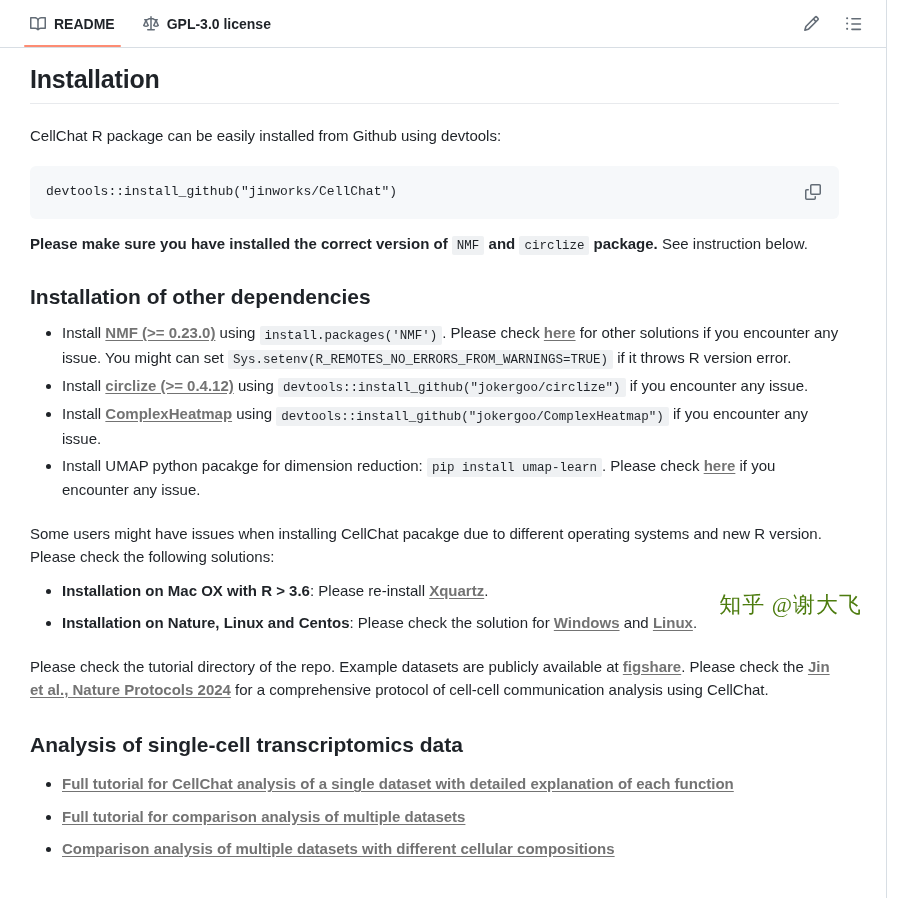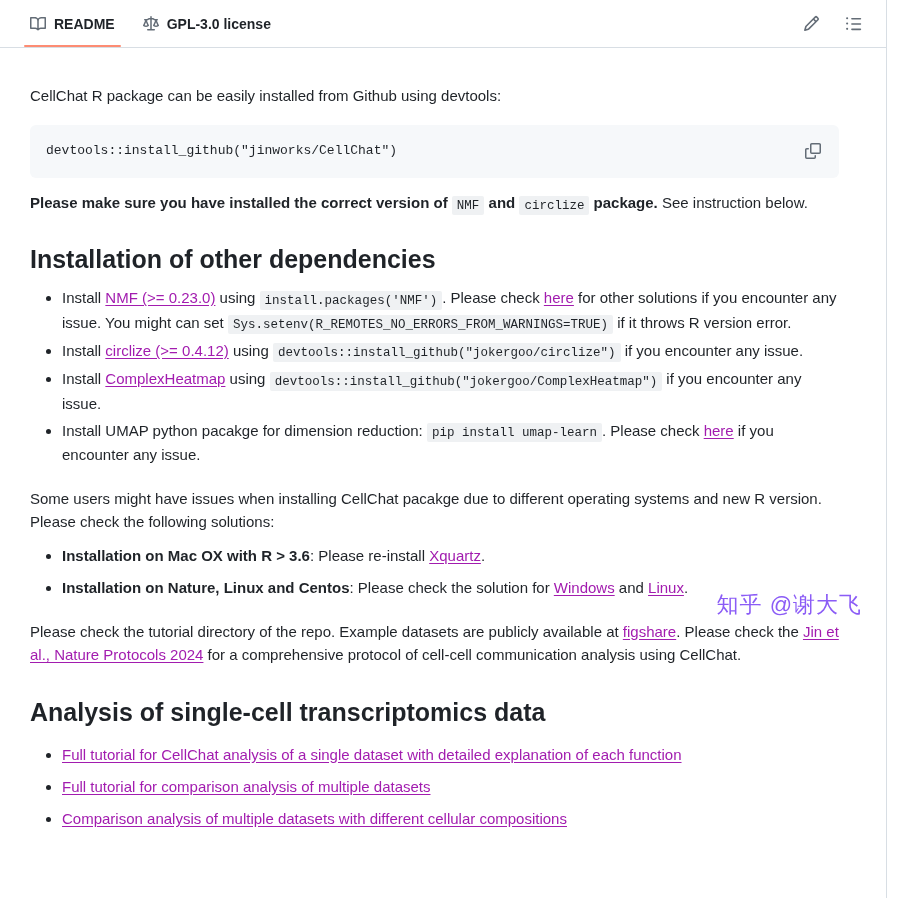--- a/index.html
+++ b/index.html
@@ -63,37 +63,37 @@
     font-size: 25px;
     font-weight: 600;
     letter-spacing: -0.2px;
     margin: 0 0 7px 0;
     padding-bottom: 8px;
     border-bottom: 1px solid #e8eaed;
     color: #1f2328;
     line-height: 1.25;
   }
   h2.md-h2 {
-    font-size: 25px;
+    font-size: 21px;
     font-weight: 600;
     margin: 27px 0 10px 0;
     color: #1f2328;
     line-height: 1.3;
   }
   p.md-p {
     font-size: 15px;
     line-height: 1.55;
     margin: 20px 0 0 0;
     color: #1f2328;
   }
   p.md-p.tight { margin-top: 13px; }
 
   b, strong { font-weight: 700; }
 
-  a.lnk { color: #a21caf; text-decoration: underline; text-underline-offset: 1.5px; cursor: pointer; }
+  a.lnk { color: #737373; text-decoration: underline; text-underline-offset: 1.5px; cursor: pointer; font-weight: bold; }
 
   code.inline {
     font-family: "Liberation Mono", "DejaVu Sans Mono", monospace;
     font-size: 12.5px;
     background: #eff1f3;
     border-radius: 2px;
     padding: 2.5px 5px;
     color: #1f2328;
     white-space: nowrap;
   }
@@ -134,23 +134,23 @@
   ul.md-ul li:first-child { margin-top: 0; }
   ul.md-ul.spaced li { margin-top: 9px; }
   ul.md-ul.spaced li:first-child { margin-top: 0; }
   ul.md-ul li::marker { color: #1f2328; }
 
   
   .watermark {
     position: absolute;
     right: 36px; bottom: 22px;
     font-size: 22px;
-    color: #8b5cf6;
+    color: #4d7c0f;
     letter-spacing: 1px;
-    font-family: Liberation Sans, sans-serif;
+    font-family: Liberation Serif, serif;
     user-select: none;
     white-space: nowrap;
   }
 </style>
 </head>
 <body>
 
 <div id="page">
 
   <div class="pane-right-rule"></div>
@@ -186,20 +186,21 @@
       <span class="hdr-btn">
         <svg width="17" height="17" viewBox="0 0 16 16" fill="currentColor" aria-hidden="true">
           <path d="M2 4a1 1 0 1 1 0-2 1 1 0 0 1 0 2Zm0 5a1 1 0 1 1 0-2 1 1 0 0 1 0 2Zm1 4a1 1 0 1 0-2 0 1 1 0 0 0 2 0Zm2.75-9.5a.75.75 0 0 1 .75-.75h8a.75.75 0 0 1 0 1.5h-8a.75.75 0 0 1-.75-.75Zm0 5a.75.75 0 0 1 .75-.75h8a.75.75 0 0 1 0 1.5h-8a.75.75 0 0 1-.75-.75Zm0 5a.75.75 0 0 1 .75-.75h8a.75.75 0 0 1 0 1.5h-8a.75.75 0 0 1-.75-.75Z"></path>
         </svg>
       </span>
     </div>
   </div>
 
   <div class="md">
 
+    <h1 class="md-h">Installation</h1>
 
     <p class="md-p">CellChat R package can be easily installed from Github using devtools:</p>
 
     <div class="codeblock">
       <pre>devtools::install_github("jinworks/CellChat")</pre>
       <span class="copy-btn">
         <svg width="16" height="16" viewBox="0 0 16 16" fill="currentColor" aria-hidden="true">
           <path d="M0 6.75C0 5.784.784 5 1.75 5h1.5a.75.75 0 0 1 0 1.5h-1.5a.25.25 0 0 0-.25.25v7.5c0 .138.112.25.25.25h7.5a.25.25 0 0 0 .25-.25v-1.5a.75.75 0 0 1 1.5 0v1.5A1.75 1.75 0 0 1 9.25 16h-7.5A1.75 1.75 0 0 1 0 14.25Z"></path>
           <path d="M5 1.75C5 .784 5.784 0 6.75 0h7.5C15.216 0 16 .784 16 1.75v7.5A1.75 1.75 0 0 1 14.25 11h-7.5A1.75 1.75 0 0 1 5 9.25Zm1.75-.25a.25.25 0 0 0-.25.25v7.5c0 .138.112.25.25.25h7.5a.25.25 0 0 0 .25-.25v-7.5a.25.25 0 0 0-.25-.25Z"></path>
         </svg>

